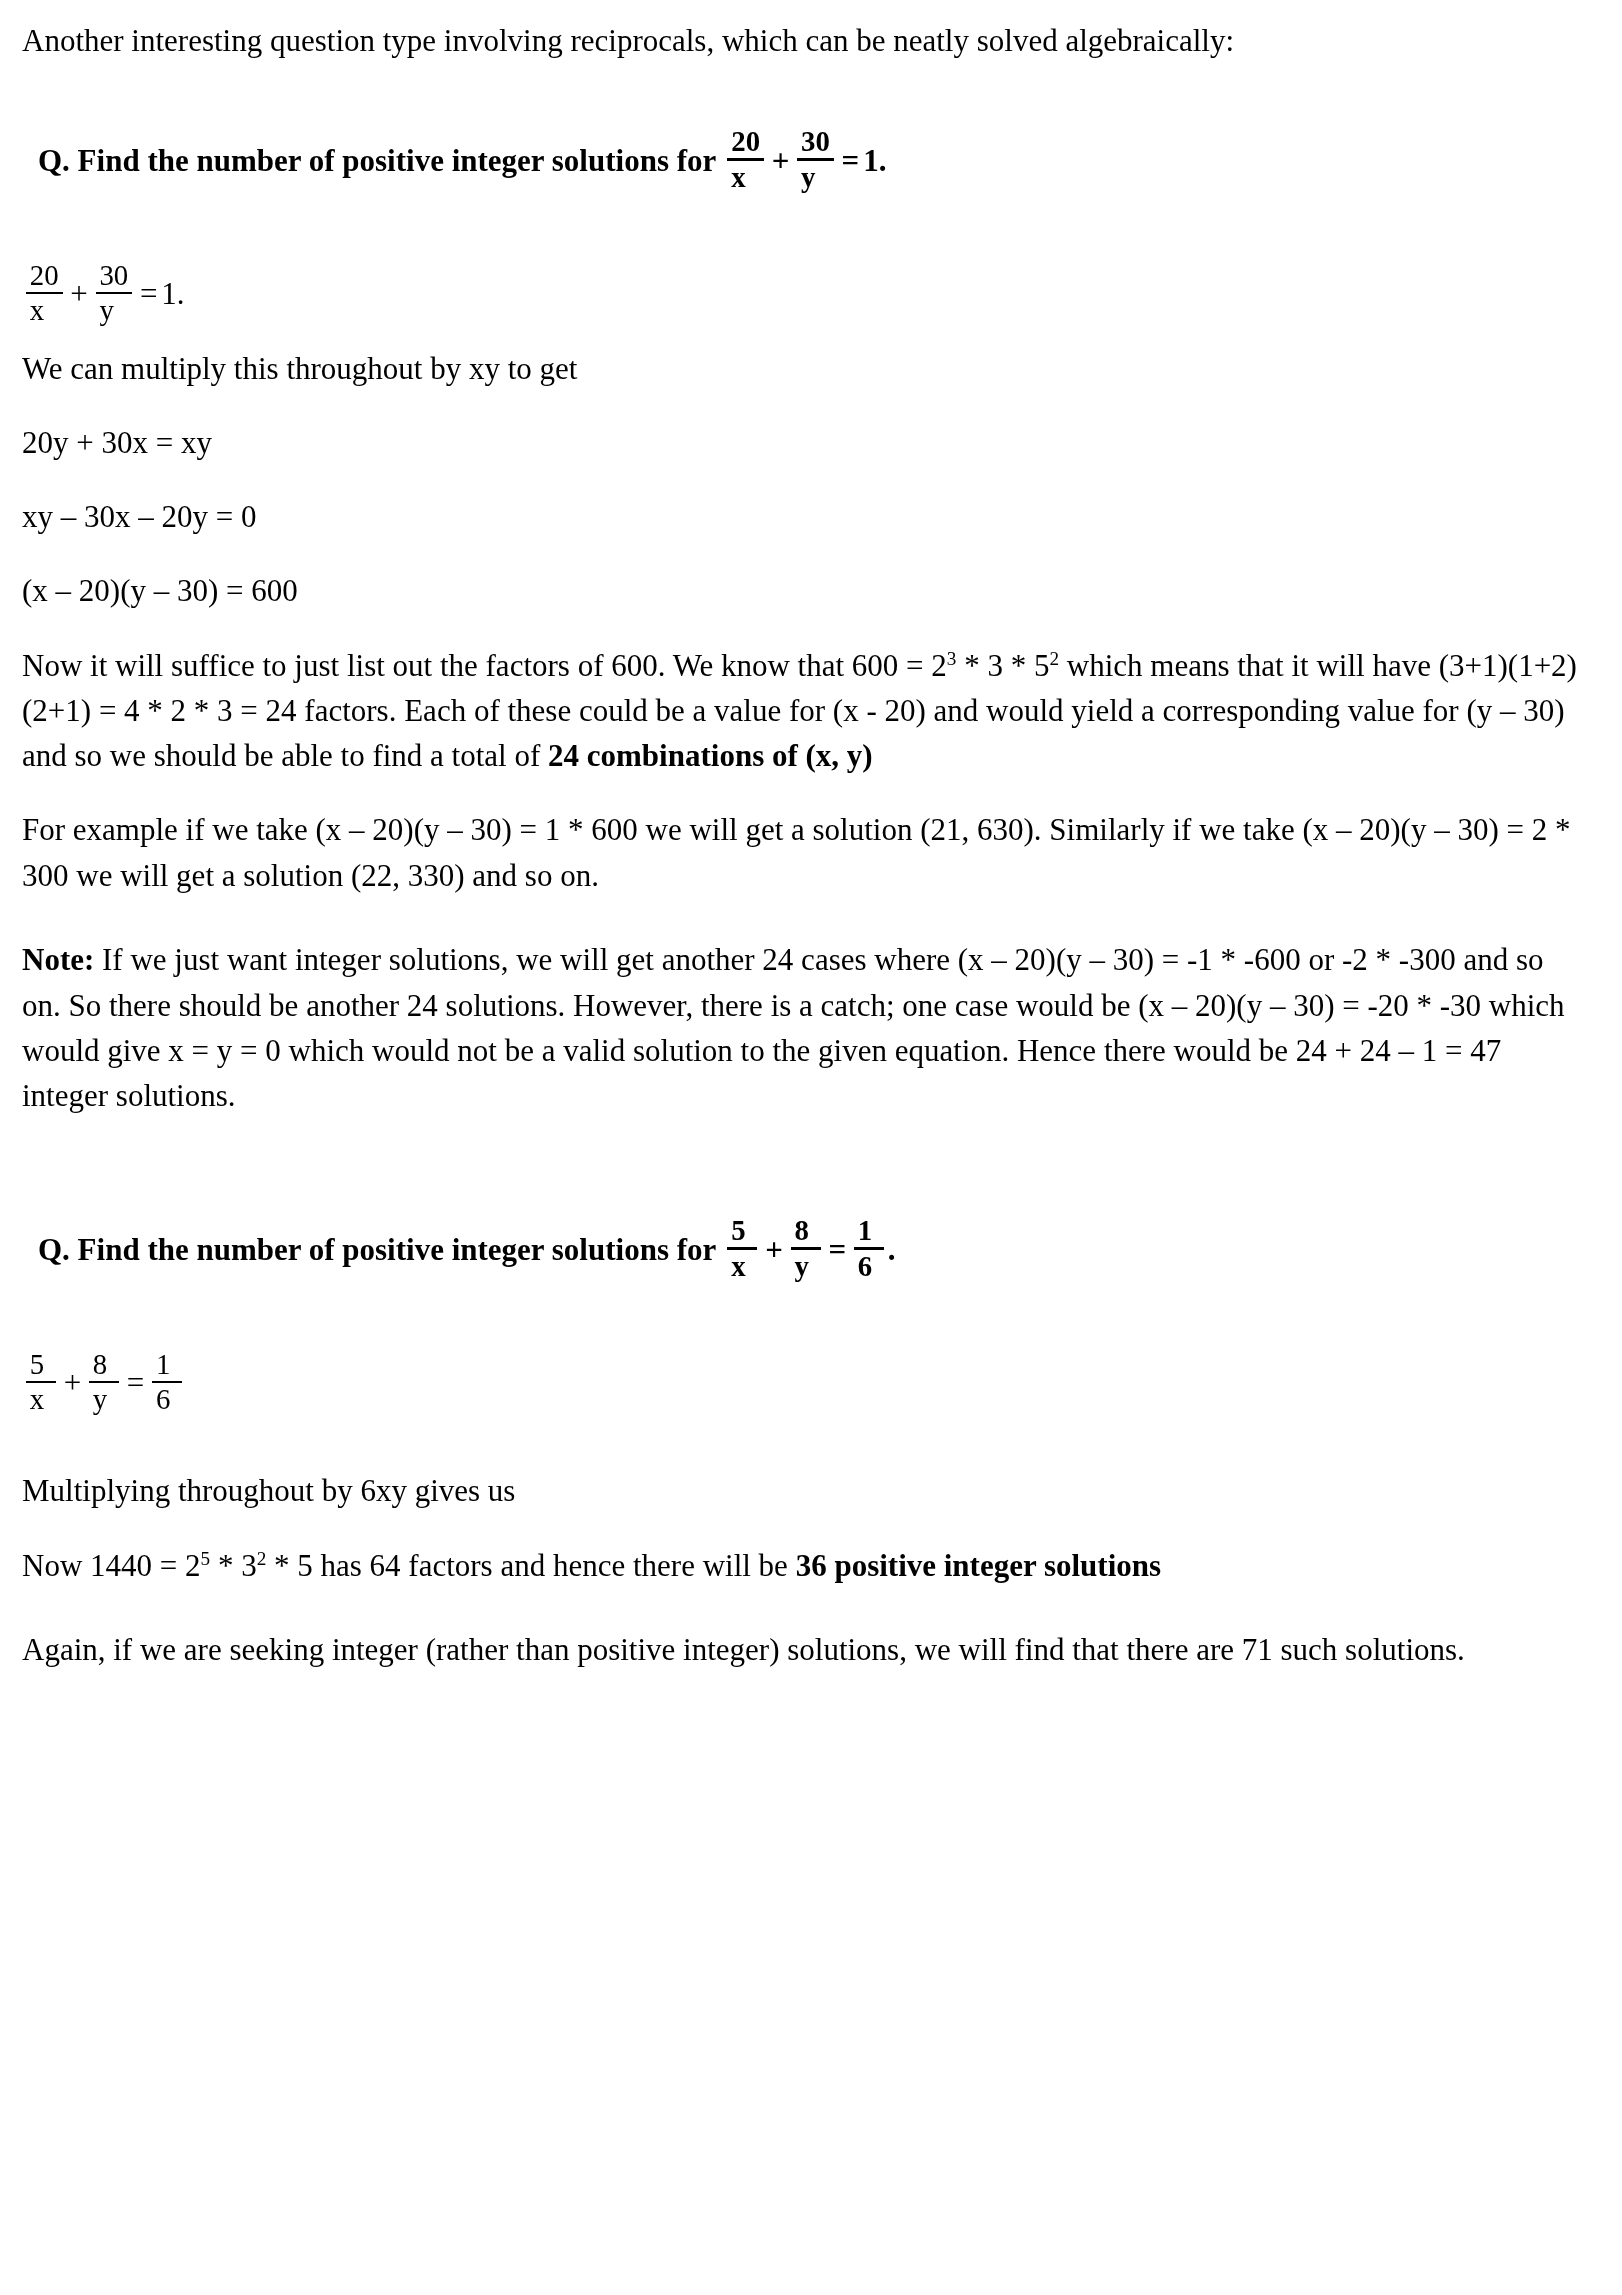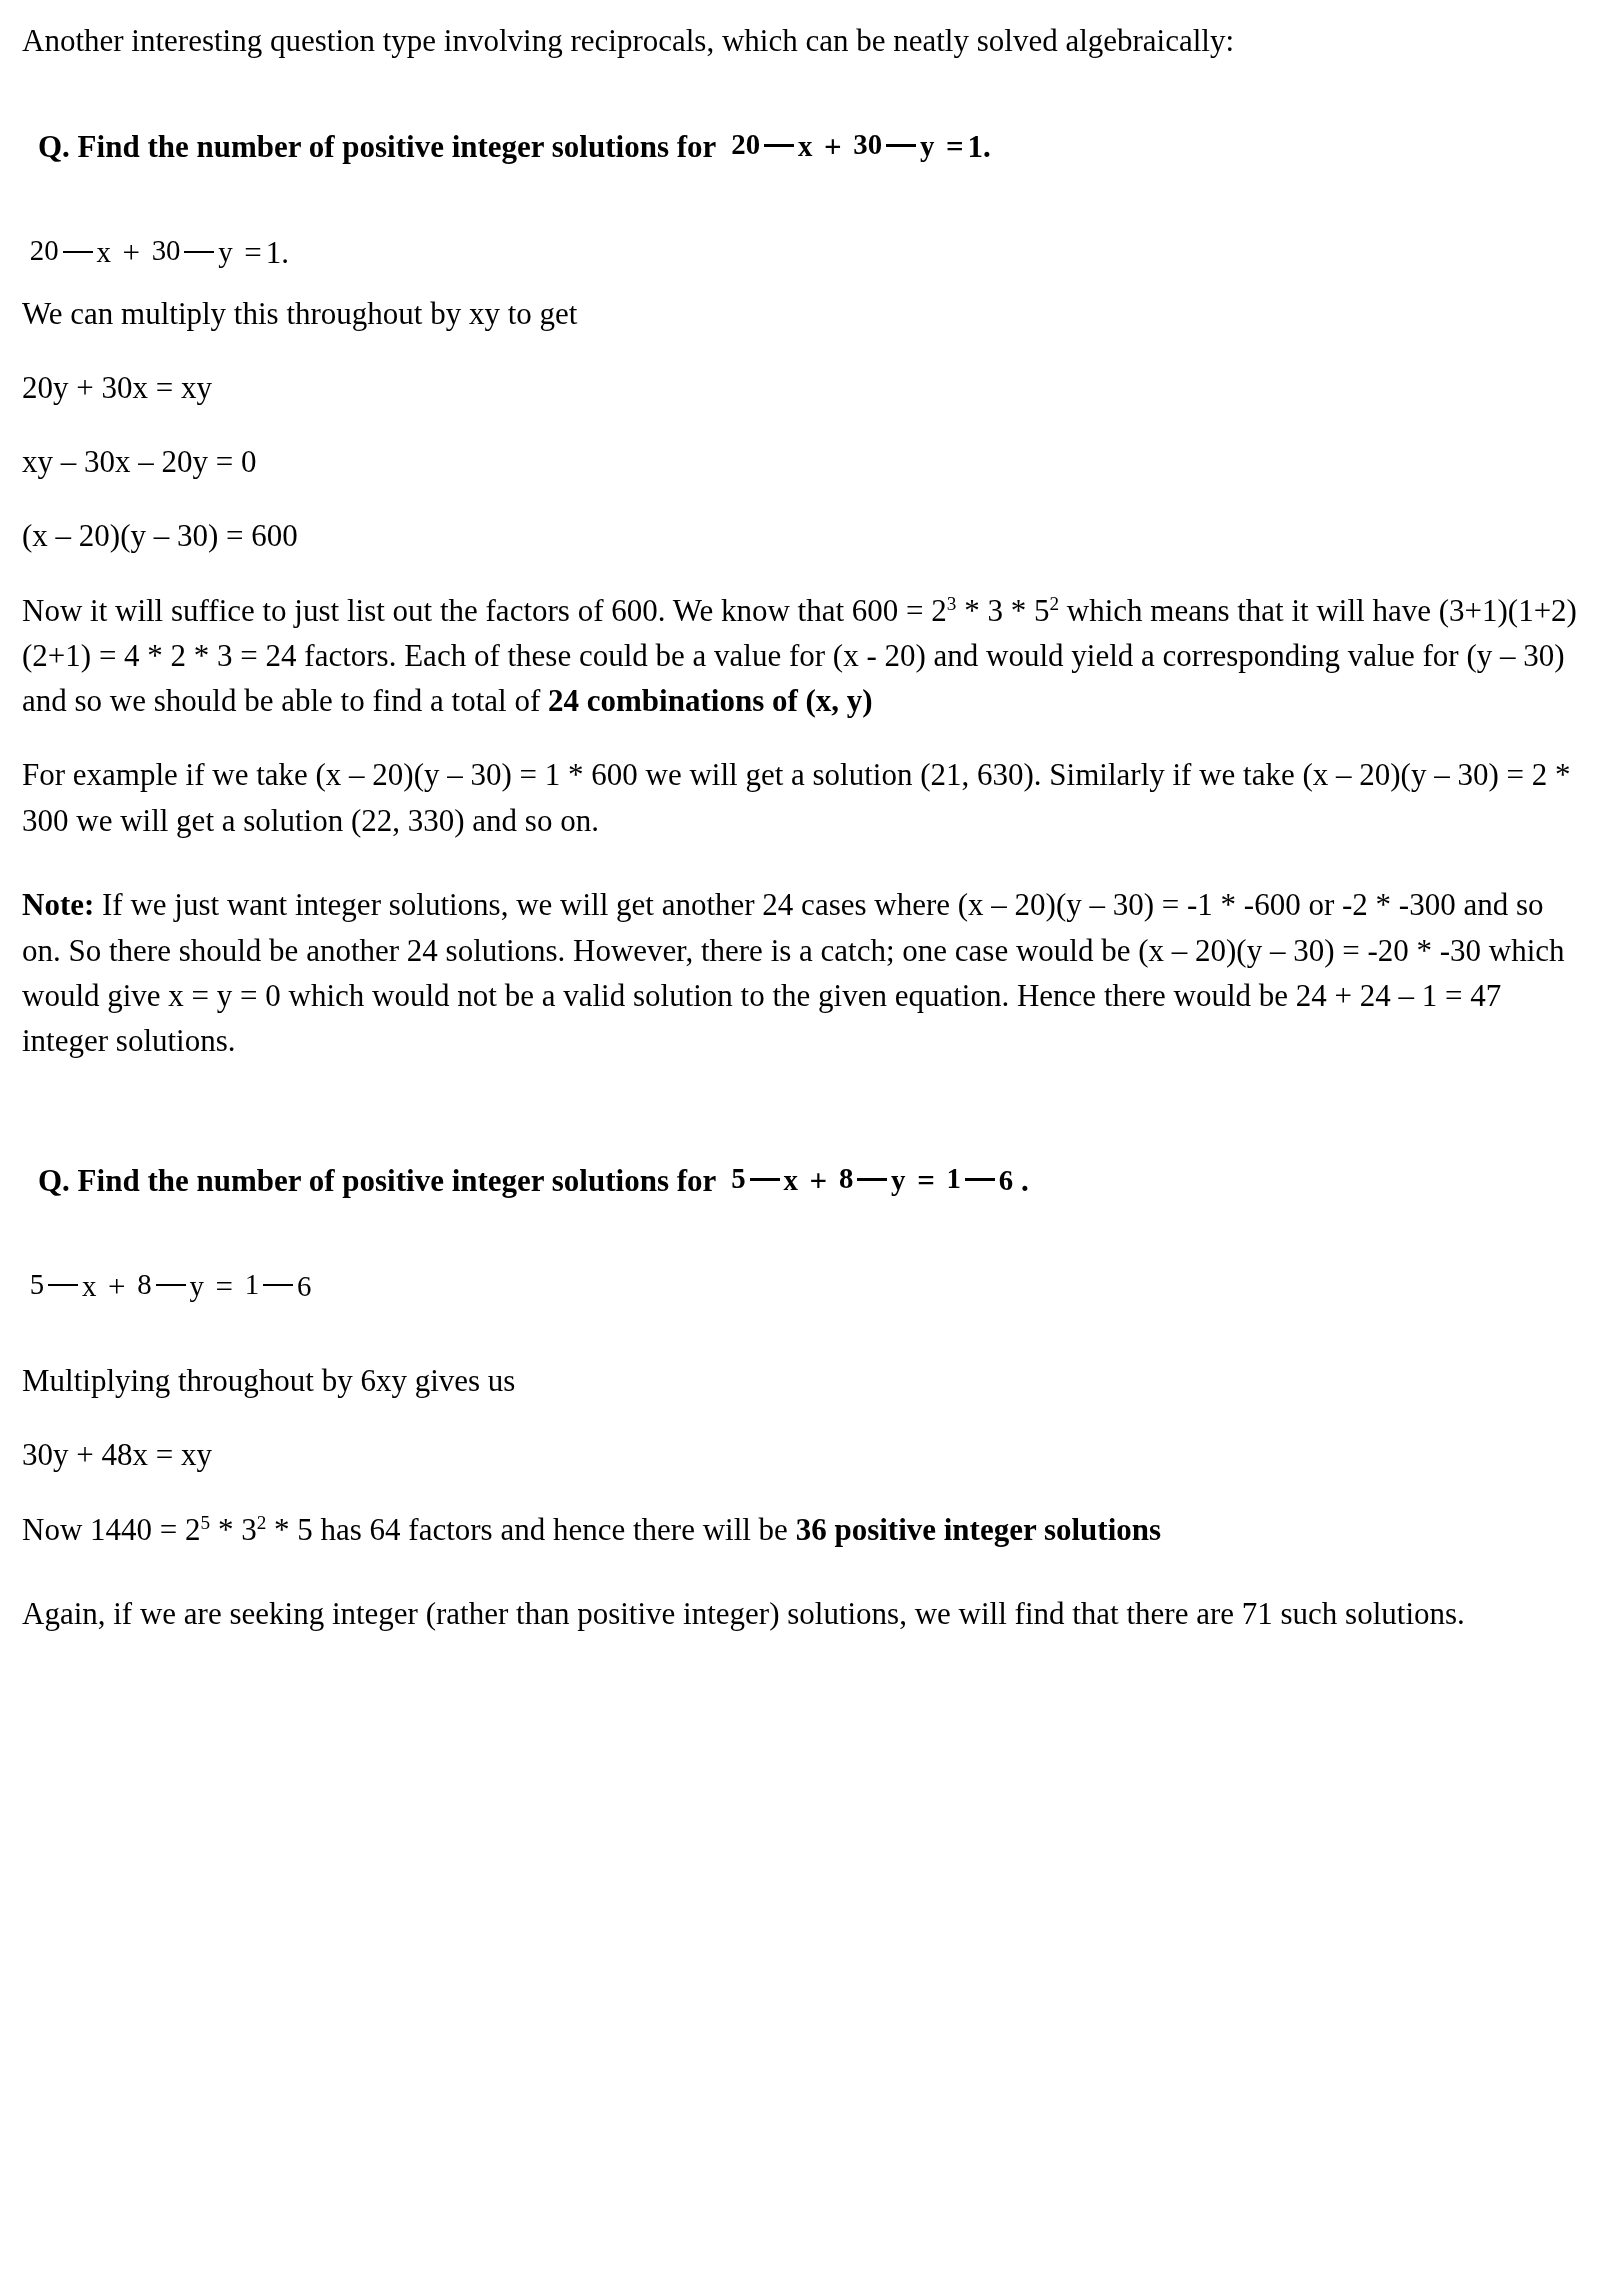--- a/index.html
+++ b/index.html
@@ -38,21 +38,21 @@
     margin: 16px;
     display: flex;
     align-items: center;
     flex-wrap: nowrap;
   }
   .qhead .qtext { white-space: pre; }
 
   
   .frac {
     display: inline-flex;
-    align-items: center;
+    flex-direction: column;
     justify-content: center;
     vertical-align: middle;
     line-height: 1;
     margin: 0 3.9px;
     position: relative;
     top: -1.3px;
   }
   .frac .num {
     padding: 0 3.9px 2px 3.9px;
     font-size: 0.93em;
@@ -190,21 +190,20 @@
       <span class="num">1</span>
       <span class="bar"></span>
       <span class="den">6</span>
     </span>
   </div>
 
   <div class="gap-lg"></div>
   <div class="gap-md"></div>
 
   <p class="para">Multiplying throughout by 6xy gives us</p>
-  <p class="para">30y + 48x = xy</p>
 
   <p class="para"><span>Now 1440 = 2</span><sup class="exp">5</sup><span> * 3</span><sup class="exp">2</sup><span> * 5 has 64 factors and hence there will be </span><b>36 positive integer solutions</b></p>
 
   <div class="gap-sm"></div>
 
   <p class="para">Again, if we are seeking integer (rather than positive integer) solutions, we will find that there are 71 such solutions.</p>
 
 </div>
 
 

